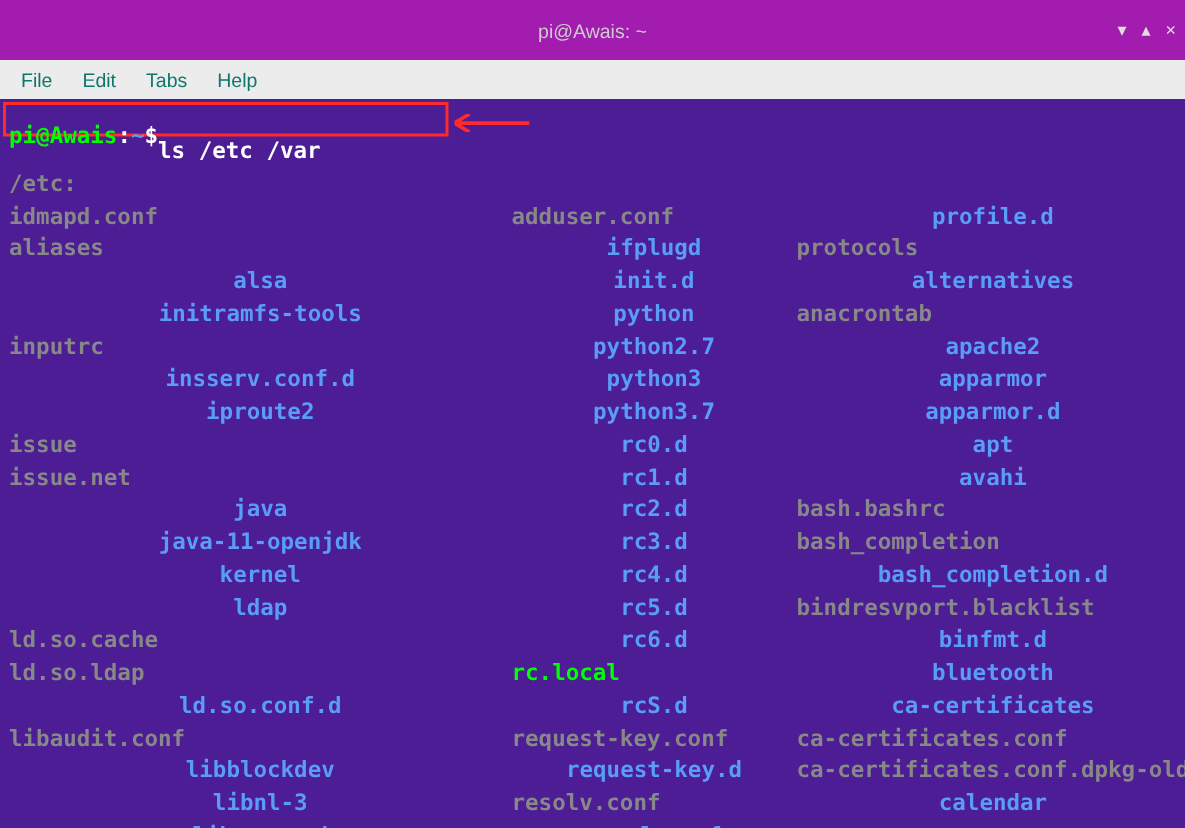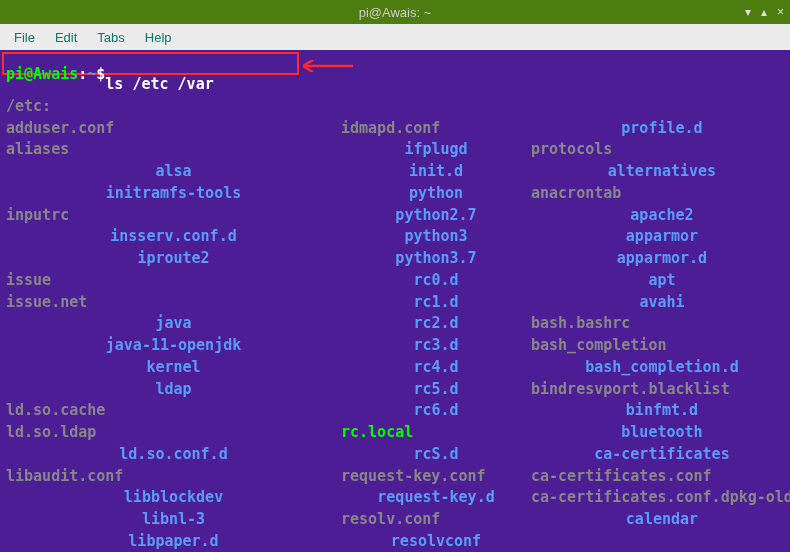--- a/index.html
+++ b/index.html
@@ -4,23 +4,23 @@
 <style>
   * { margin: 0; padding: 0; box-sizing: border-box; }
   body {
     font-family: monospace;
     background: #000;
     width: 790px;
     height: 552px;
     overflow: hidden;
   }
   .titlebar {
-    background: #4d7c0f;
+    background: #a21caf;
     color: #ccc;
-    height: 24px;
+    height: 40px;
     display: flex;
     align-items: center;
     justify-content: center;
     position: relative;
     font-family: sans-serif;
     font-size: 13px;
   }
   .window-controls {
     position: absolute;
     right: 6px;
@@ -120,22 +120,22 @@
   </div>
   <div class="prompt-line">
     <span class="prompt-user">pi@Awais</span>
       <span class="prompt-colon">:</span>
       <span class="prompt-path">~ </span>
       <span class="prompt-dollar">$ </span>
       <span class="prompt-cmd">ls /etc /var</span>
   </div>
   <div class="header-etc">/etc:</div>
   <div class="listing" id="listing">
+      <div class="c-file">idmapd.conf</div>
       <div class="c-file">adduser.conf</div>
-      <div class="c-file">idmapd.conf</div>
       <div class="c-dir">profile.d</div>
       <div class="c-file">aliases</div>
       <div class="c-dir">ifplugd</div>
       <div class="c-file">protocols</div>
       <div class="c-dir">alsa</div>
       <div class="c-dir">init.d</div>
       <div class="c-dir">alternatives</div>
       <div class="c-dir">initramfs-tools</div>
       <div class="c-dir">python</div>
       <div class="c-file">anacrontab</div>

